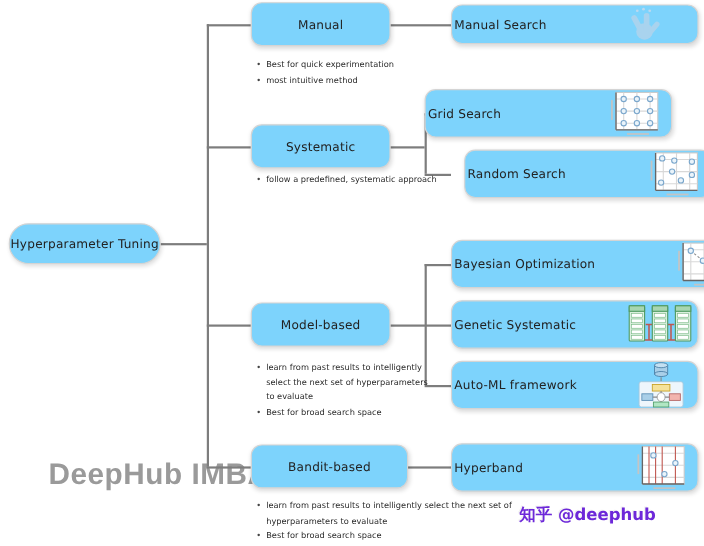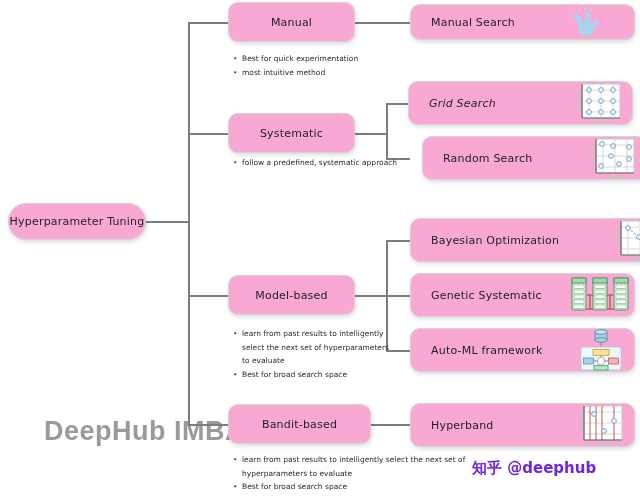--- a/index.html
+++ b/index.html
@@ -6,27 +6,27 @@
   .canvas{
     position:relative;width:640px;height:496px;background:#fff;overflow:hidden;
     font-family:"DejaVu Sans","Liberation Sans",sans-serif;color:#222;
   }
   
   .hline,.vline{position:absolute;background:#7d7d7d;z-index:1;}
   .hline{height:1.5px;}
   .vline{width:1.5px;}
   
   .node{
-    position:absolute;background:#f9a8d4;border:1px solid #d4d4d4;border-radius:10px;
+    position:absolute;background:#7dd3fc;border:1px solid #d4d4d4;border-radius:10px;
     box-shadow:1px 2px 4px rgba(0,0,0,.14);display:flex;align-items:center;z-index:2;
     box-sizing:border-box;
   }
   .node.center{justify-content:center;}
   .node .label{font-size:11px;letter-spacing:.2px;white-space:nowrap;}
-  .leaf{padding-left:20px;}
+  .leaf{padding-left:2px;}
   .leaf .icon{position:absolute;top:50%;transform:translateY(-50%);line-height:0;}
   
   .bullets{position:absolute;z-index:2;font-size:7.5px;color:#2b2b2b;}
   .bullets .li{position:relative;padding-left:10px;line-height:13.5px;}
   .bullets .li::before{content:"\2022";position:absolute;left:1px;top:0;color:#444;}
   
   .wm-brand{
     position:absolute;z-index:0;font-family:"Liberation Sans","DejaVu Sans",sans-serif;
     font-weight:bold;font-size:27px;color:#9a9a9a;letter-spacing:.5px;white-space:nowrap;
   }
@@ -102,21 +102,21 @@
         <circle cx="18" cy="2.5" r="1.3" fill="#bcd9ef"></circle>
         <circle cx="24" cy="4" r="1.3" fill="#bcd9ef"></circle>
         <circle cx="19" cy="24" r="8" fill="#a9d3ee"></circle>
         <line x1="15" y1="22" x2="9" y2="11" stroke="#a9d3ee" stroke-width="5.5" stroke-linecap="round"></line>
         <line x1="21" y1="21" x2="21" y2="9" stroke="#a9d3ee" stroke-width="5.5" stroke-linecap="round"></line>
         <line x1="25" y1="24" x2="31" y2="17" stroke="#a9d3ee" stroke-width="5" stroke-linecap="round"></line>
       </svg>
     </span>
   </div>
 
-  <div class="node leaf" style="left:408px;top:81px;width:225px;height:44px;font-style:italic;">
+  <div class="node leaf" style="left:386px;top:81px;width:225px;height:44px;">
     <span class="label">Grid Search</span>
     <span class="icon" style="right:8px;">
       <svg width="50" height="42" viewBox="0 0 50 42">
         <rect x="8" y="2" width="38" height="34" fill="#fff" stroke="#c9c9c9" stroke-width="1"></rect>
         <line x1="15" y1="2" x2="15" y2="36" stroke="#d8d8d8"></line>
           <line x1="27" y1="2" x2="27" y2="36" stroke="#d8d8d8"></line>
           <line x1="39" y1="2" x2="39" y2="36" stroke="#d8d8d8"></line>
         <line x1="8" y1="8" x2="46" y2="8" stroke="#d8d8d8"></line>
           <line x1="8" y1="19" x2="46" y2="19" stroke="#d8d8d8"></line>
           <line x1="8" y1="30" x2="46" y2="30" stroke="#d8d8d8"></line>

